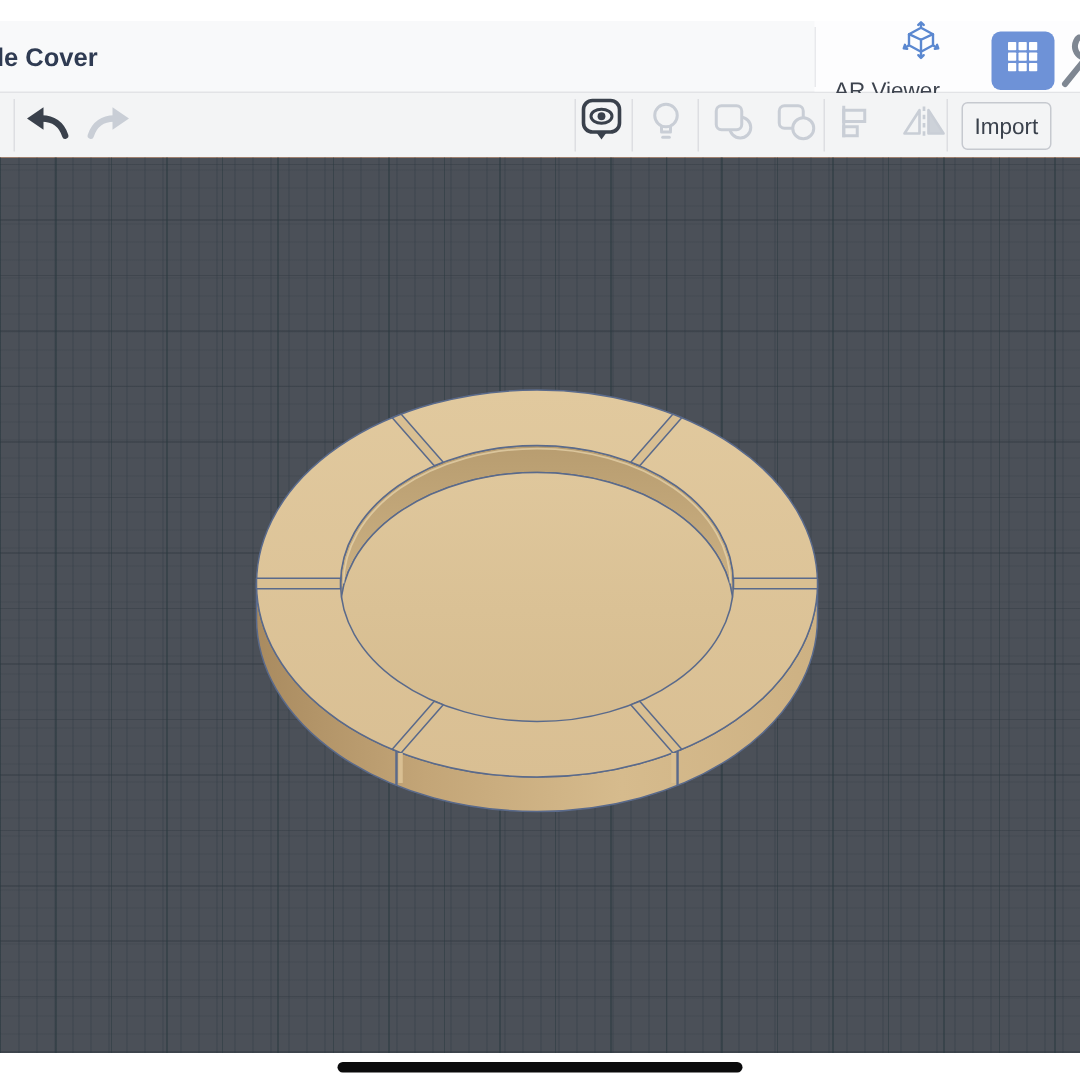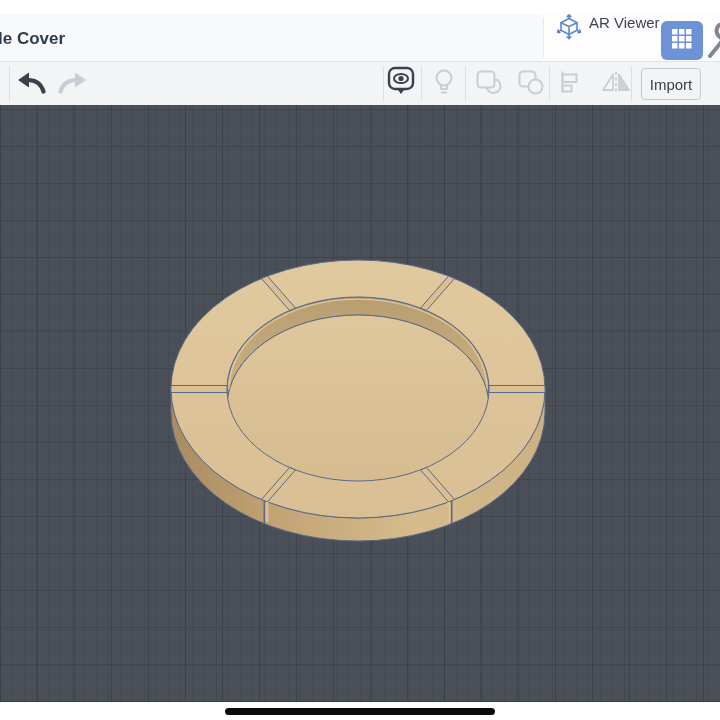--- a/index.html
+++ b/index.html
@@ -9,21 +9,21 @@
     font-family:"Liberation Sans",sans-serif;background:#f97316;
     -webkit-font-smoothing:antialiased;
   }
   
   .statusbar{position:absolute;left:0;top:0;width:720px;height:14px;background:#ffffff;}
   .header{position:absolute;left:0;top:14px;width:720px;height:48px;background:#f8f9fa;border-bottom:1px solid #e2e3e6;}
   .header-right-surface{position:absolute;left:543px;top:0;width:177px;height:47px;background:#fdfdfe;}
   .doc-title{position:absolute;left:-2px;top:15px;font-size:17px;font-weight:700;color:#2f3b52;white-space:nowrap;}
   .save-status{position:absolute;right:187px;top:17px;font-size:15px;font-weight:600;color:#c9cdd5;white-space:nowrap;}
   .hdr-divider{position:absolute;left:543px;top:4px;width:1px;height:40px;background:#e8e9ec;}
-  .ar-button{position:absolute;left:552px;top:0;height:47px;display:flex;align-items:flex-start;gap:7px;padding:0 4px;cursor:pointer;}
+  .ar-button{position:absolute;left:552px;top:0;height:47px;display:flex;align-items:flex-end;gap:7px;padding:0 4px;cursor:pointer;flex-direction:column;}
   .ar-label{font-size:15px;font-weight:500;color:#3d434e;white-space:nowrap;}
   .grid-button{position:absolute;left:661px;top:7px;width:42px;height:39px;background:#6e92d7;border-radius:6px;display:flex;align-items:center;justify-content:center;}
   .tool-partial{position:absolute;left:707px;top:9px;width:28px;height:36px;}
   
   .toolbar{position:absolute;left:0;top:62px;width:720px;height:43px;background:#f3f4f5;}
   .tb-divider{position:absolute;top:4px;width:1px;height:35px;background:#dddee2;}
   .tb-btn{position:absolute;top:0;height:43px;display:flex;align-items:center;justify-content:center;}
   .import-button{
     position:absolute;left:641px;top:6px;width:60px;height:32px;
     border:1.5px solid #c6c9cf;border-radius:4px;background:transparent;

